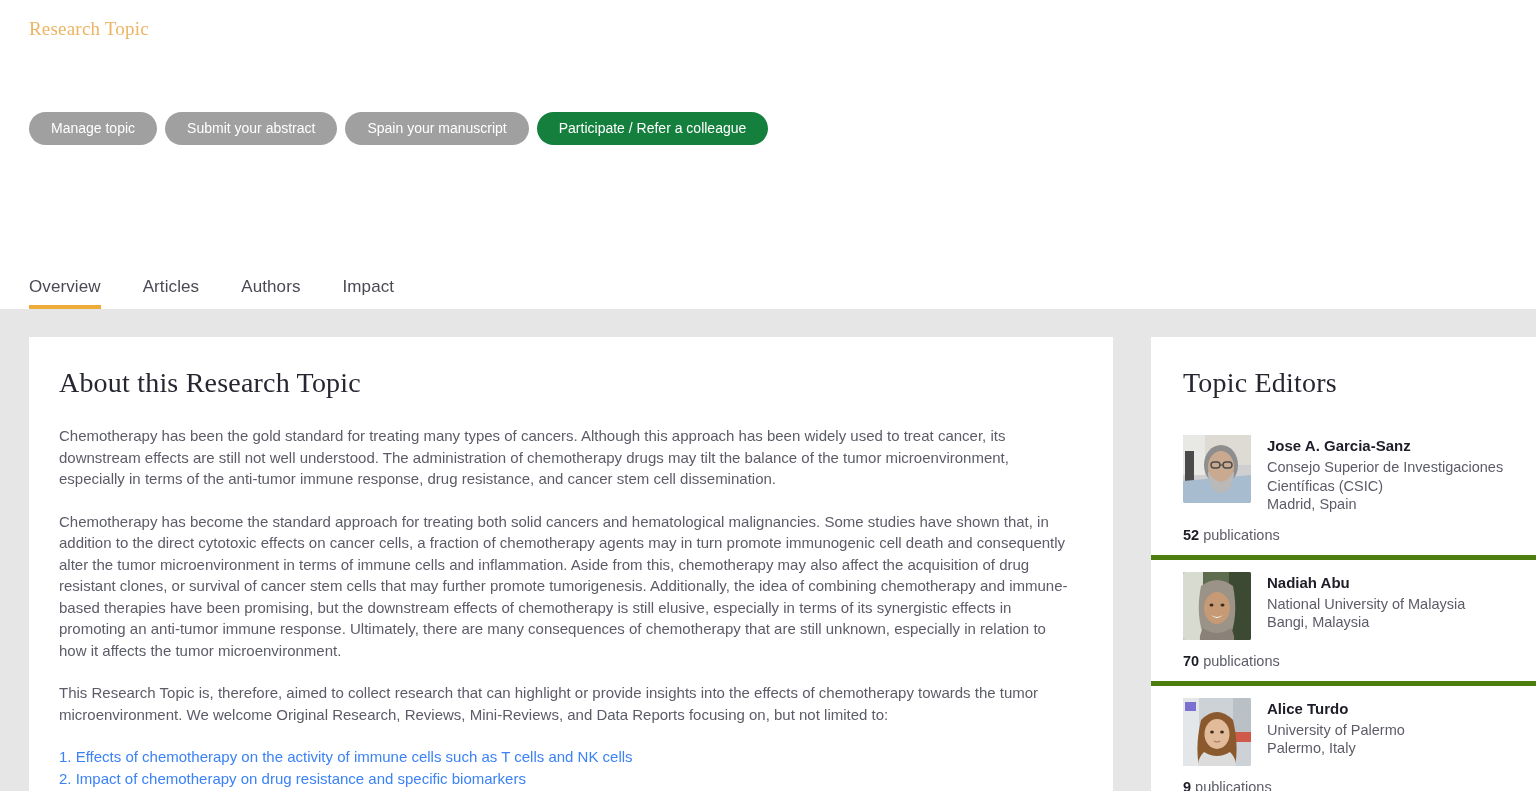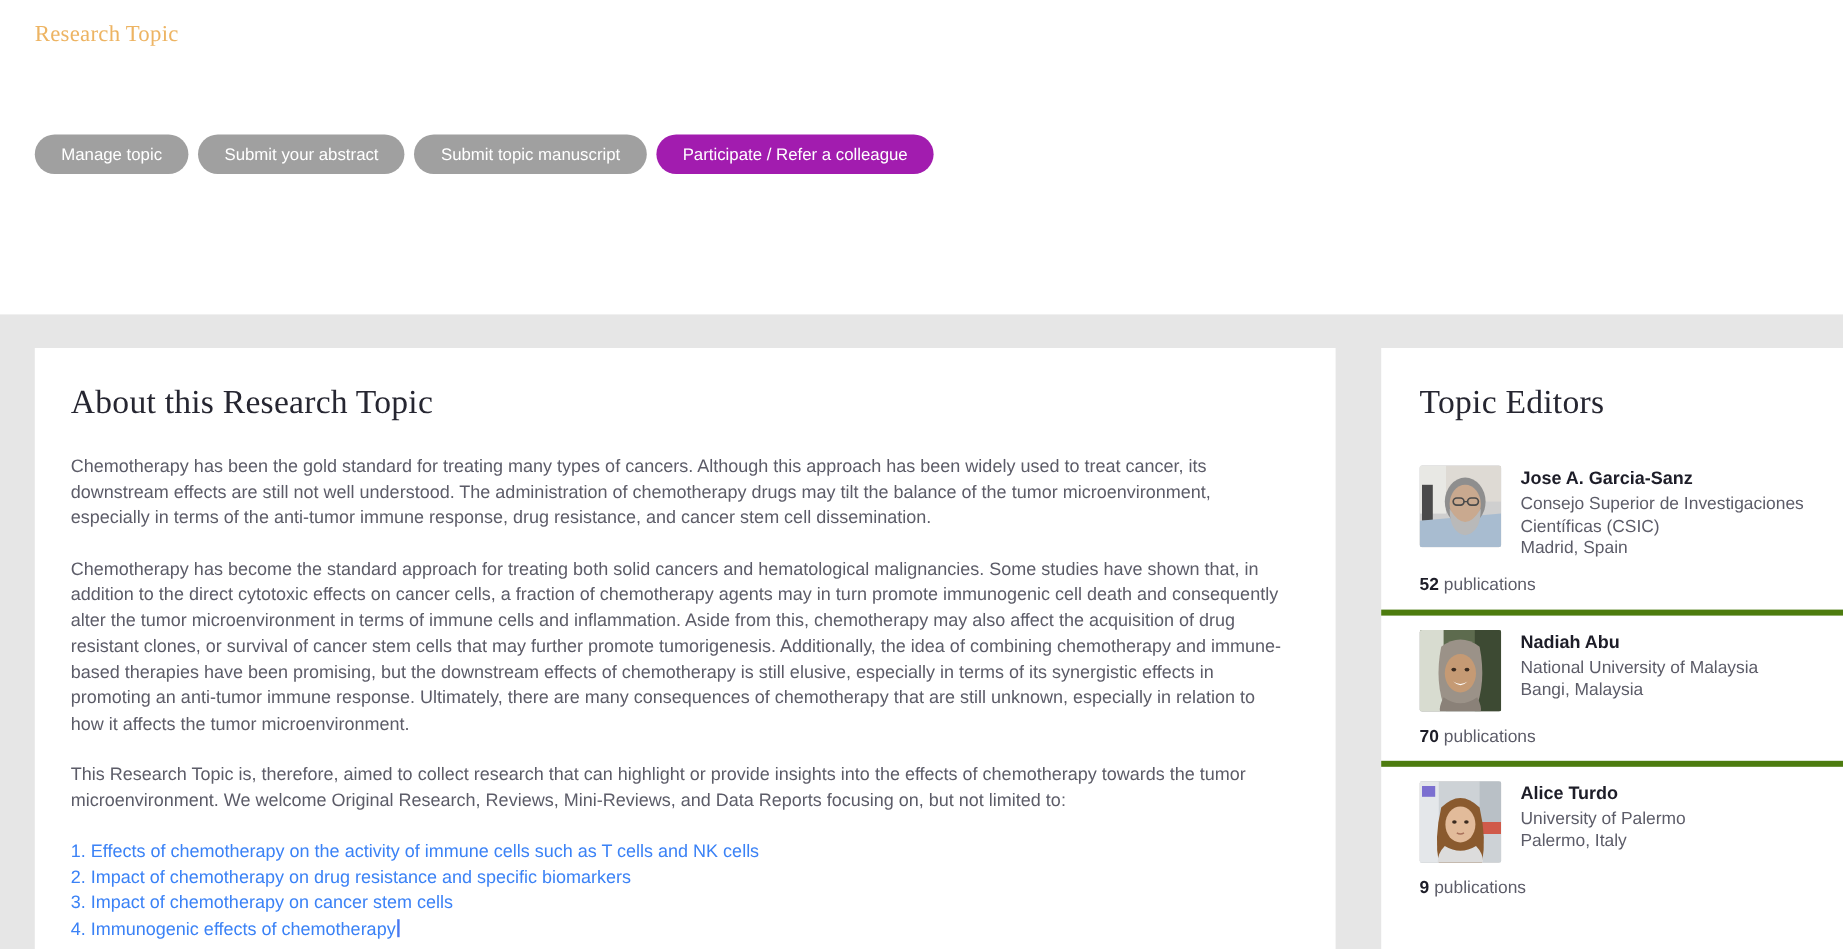--- a/index.html
+++ b/index.html
@@ -14,21 +14,21 @@
     background: #e6e6e6;
     font-family: "Liberation Sans", sans-serif;
     color: #3c3c3c;
     -webkit-font-smoothing: antialiased;
   }
 
   
   .header {
     background: #ffffff;
     padding: 15px;
-    height: 262px;
+    height: 309px;
     position: relative;
   }
 
   .kicker {
     position: absolute;
     left: 29px;
     top: 18px;
     font-family: "Liberation Serif", serif;
     font-size: 19px;
     letter-spacing: 0.2px;
@@ -61,21 +61,21 @@
     height: 33px;
     padding: 0 22px;
     color: #ffffff;
     font-family: "Liberation Sans", sans-serif;
     font-size: 14px;
     line-height: 33px;
     cursor: pointer;
     white-space: nowrap;
     background: #a0a0a0;
   }
-  .pill.primary { background: #a21caf; }
+  .pill.primary { background: #15803d; }
 
   
   .tabs {
     position: absolute;
     left: 29px;
     bottom: 0;
     display: flex;
     gap: 0;
     align-items: flex-end;
   }
@@ -216,24 +216,30 @@
 <body>
 
 <div class="header">
 
   <div class="kicker">Research Topic</div>
 
 
   <div class="action-bar">
     <button class="pill">Manage topic</button>
     <button class="pill">Submit your abstract</button>
-    <button class="pill">Submit topic manuscript</button>
+    <button class="pill">Spain your manuscript</button>
     <button class="pill primary">Participate / Refer a colleague</button>
   </div>
 
+  <nav class="tabs">
+    <button class="tab active">Overview</button>
+    <button class="tab">Articles</button>
+    <button class="tab">Authors</button>
+    <button class="tab">Impact</button>
+  </nav>
 
 </div>
 
 <div class="content-row">
 
   <main class="main-card">
     <h2 class="section-title">About this Research Topic</h2>
 
     <div class="about-body">
       <p>Chemotherapy has been the gold standard for treating many types of cancers. Although this approach has been widely used to treat cancer, its downstream effects are still not well understood. The administration of chemotherapy drugs may tilt the balance of the tumor microenvironment, especially in terms of the anti-tumor immune response, drug resistance, and cancer stem cell dissemination.</p>

